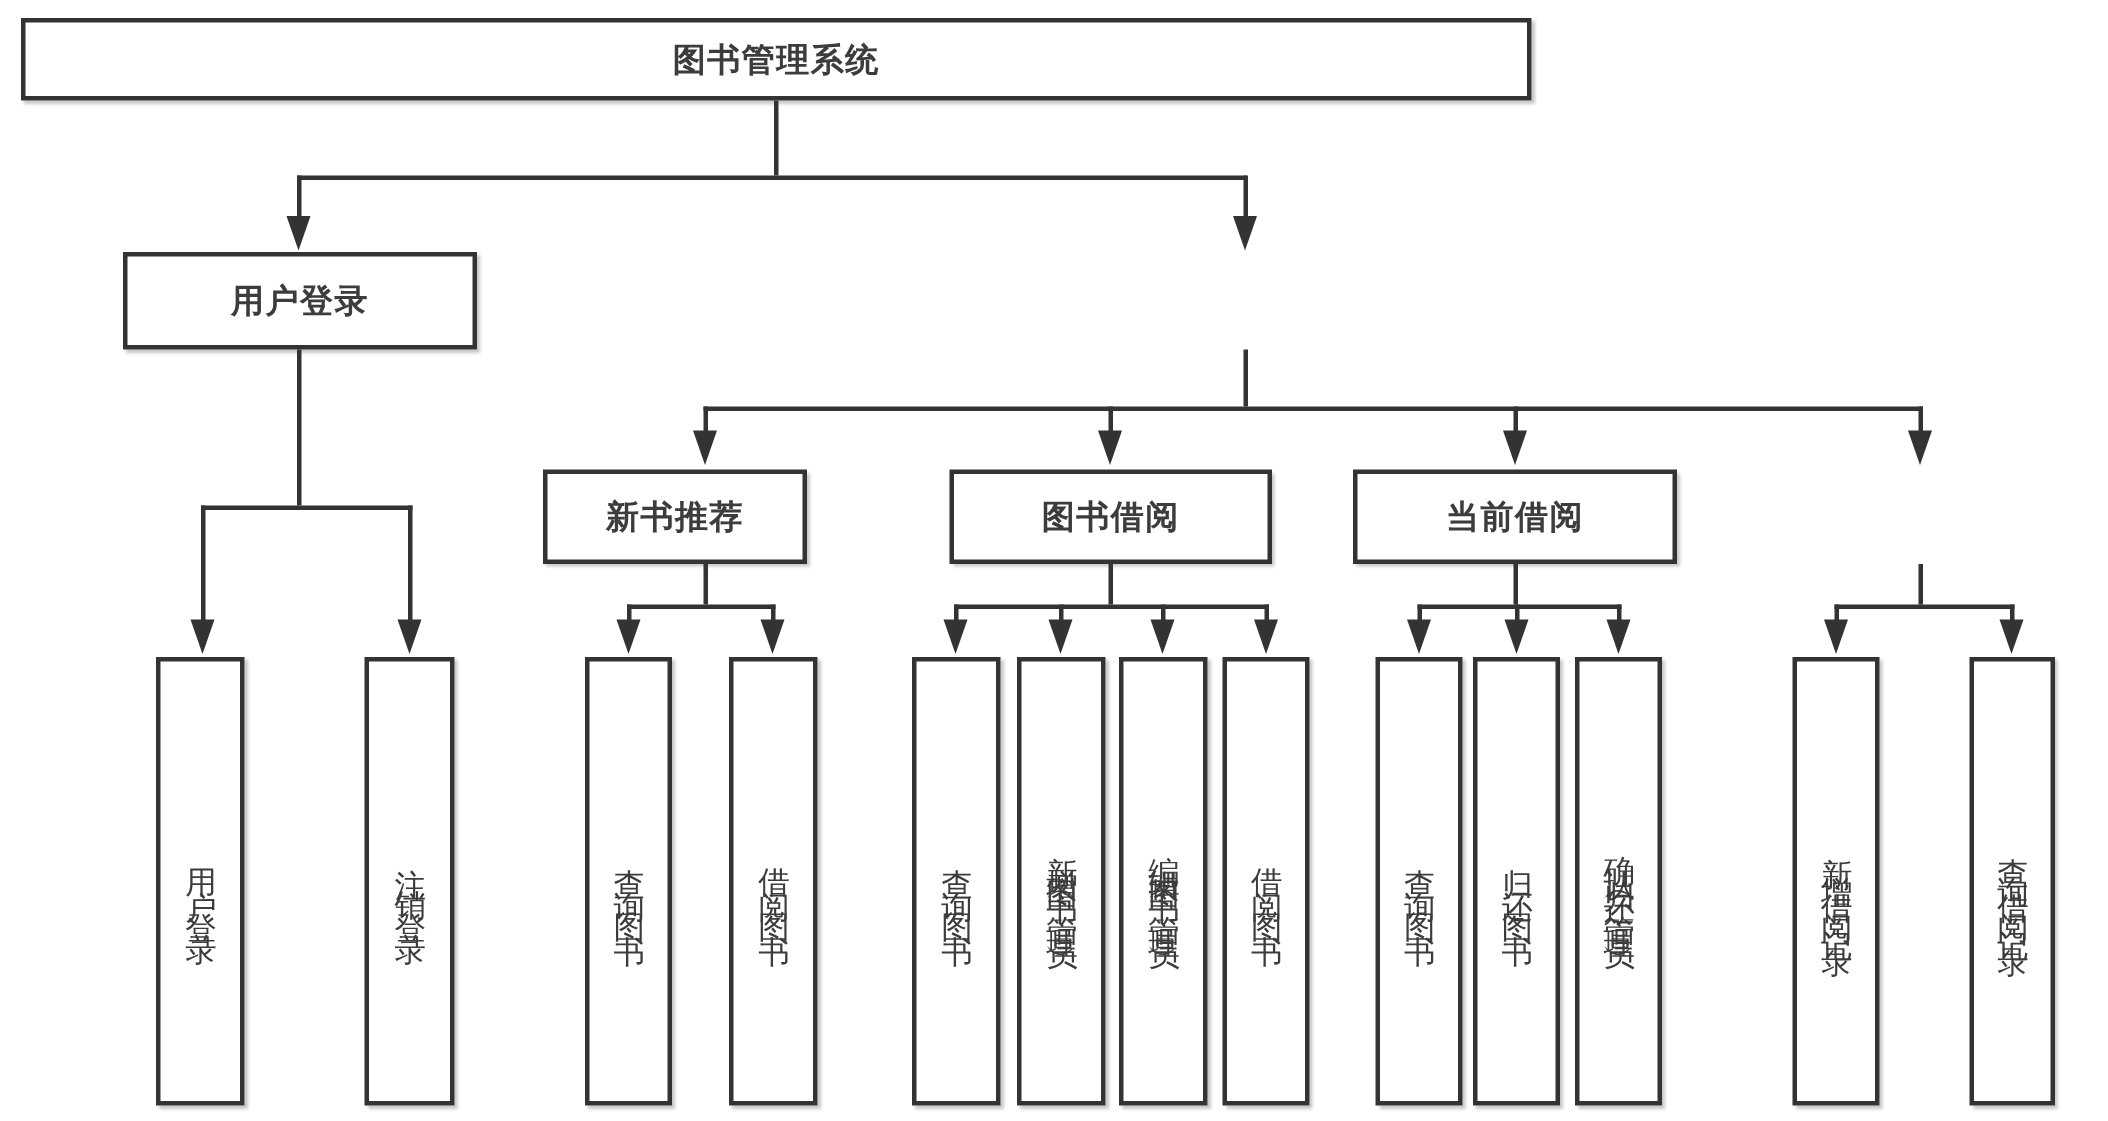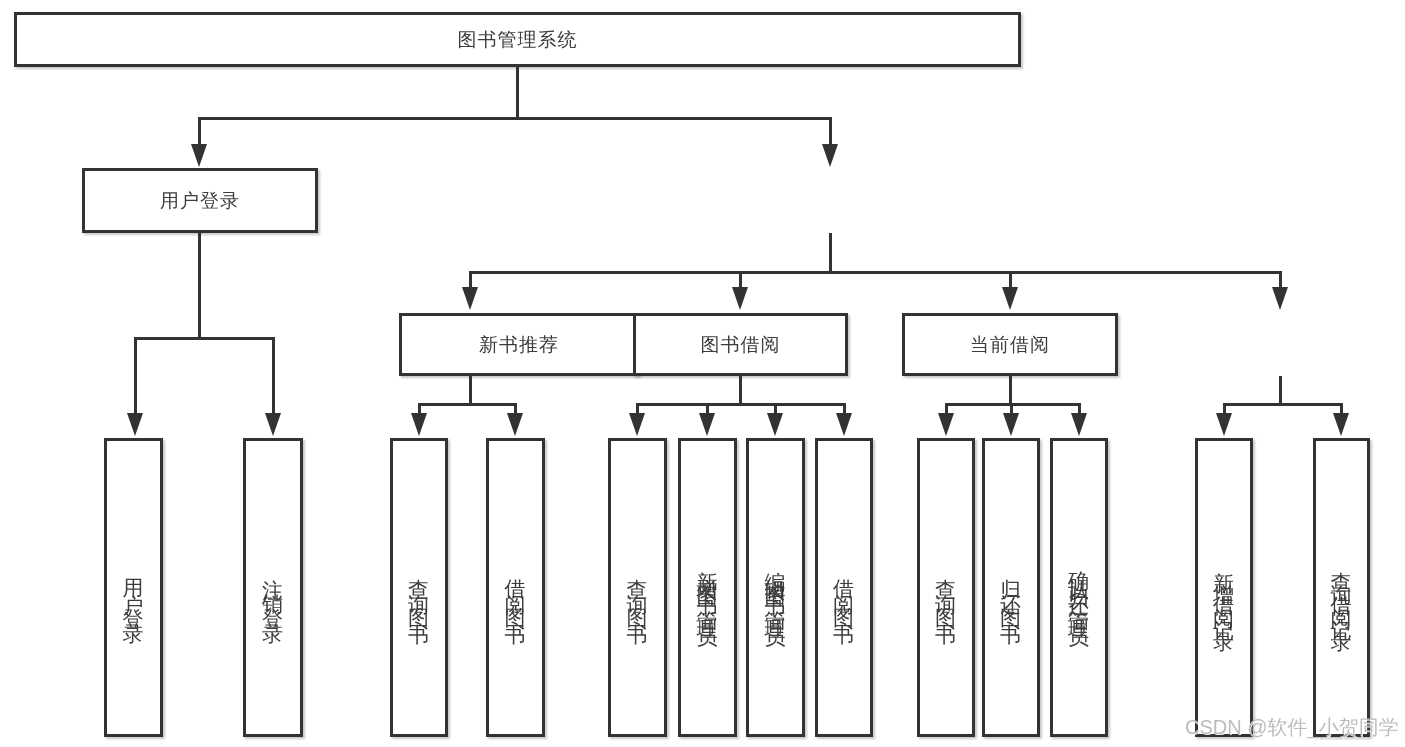--- a/index.html
+++ b/index.html
@@ -15,23 +15,24 @@
     position:relative;overflow:hidden;
   }
   .canvas{position:absolute;inset:0;}
   .node{
     position:absolute;
     border:3px solid var(--line);
     background:#fff;
     box-shadow:2px 2px 2px rgba(0,0,0,0.22);
     display:flex;align-items:center;justify-content:center;
     color:var(--text);
-    font-size:19px;
+    font-size:22px;
     letter-spacing:1px;
     box-sizing:border-box;
+    font-weight:bold;
   }
   .leaf{
     position:absolute;
     border:3px solid var(--line);
     background:#fff;
     box-shadow:2px 2px 2px rgba(0,0,0,0.22);
     display:flex;align-items:center;justify-content:center;
     box-sizing:border-box;
     top:438px;height:299px;
   }
@@ -92,21 +93,21 @@
   <div class="hline" style="left:469px;top:271px;width:813px;"></div>
   <div class="vline" style="left:469px;top:271px;height:20px;"></div>
   <div class="arrow" style="left:462px;top:287px;"></div>
   <div class="vline" style="left:739px;top:271px;height:20px;"></div>
   <div class="arrow" style="left:732px;top:287px;"></div>
   <div class="vline" style="left:1009px;top:271px;height:20px;"></div>
   <div class="arrow" style="left:1002px;top:287px;"></div>
   <div class="vline" style="left:1279px;top:271px;height:20px;"></div>
   <div class="arrow" style="left:1272px;top:287px;"></div>
 
-  <div class="node" style="left:362px;top:313px;width:240px;height:63px;margin-left:37px;">新书推荐</div>
+  <div class="node" style="left:362px;top:313px;width:176px;height:63px;">新书推荐</div>
   <div class="node" style="left:633px;top:313px;width:215px;height:63px;">图书借阅</div>
   <div class="node" style="left:902px;top:313px;width:216px;height:63px;">当前借阅</div>
 
   <div class="vline" style="left:469px;top:376px;height:27px;"></div>
   <div class="hline" style="left:418px;top:403px;width:99px;"></div>
   <div class="vline" style="left:418px;top:403px;height:14px;"></div>
   <div class="arrow" style="left:411px;top:413px;"></div>
   <div class="vline" style="left:514px;top:403px;height:14px;"></div>
   <div class="arrow" style="left:507px;top:413px;"></div>
 
@@ -174,15 +175,14 @@
     <span>确认归还（管理员）</span>
   </div>
 
   <div class="leaf sp-m" style="left:1195px;width:58px;">
     <span>新增借阅记录</span>
   </div>
   <div class="leaf sp-m" style="left:1313px;width:57px;">
     <span>查询借阅记录</span>
   </div>
 
-  <div class="watermark">CSDN @软件_小贺同学</div>
 
 </div>
 
 </body></html>

